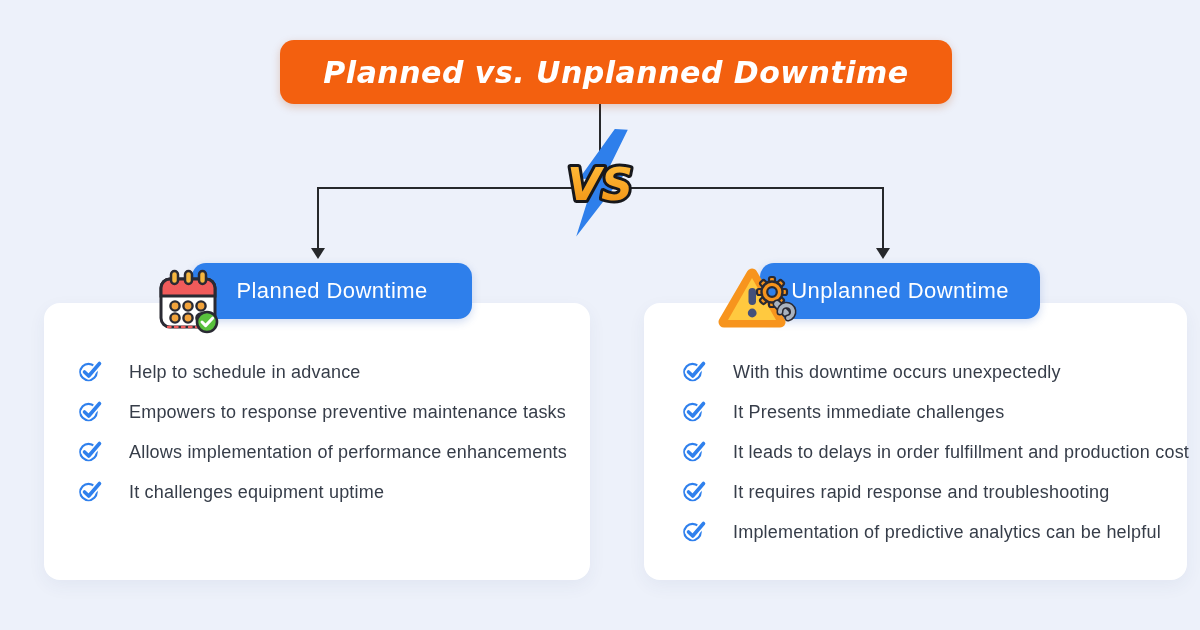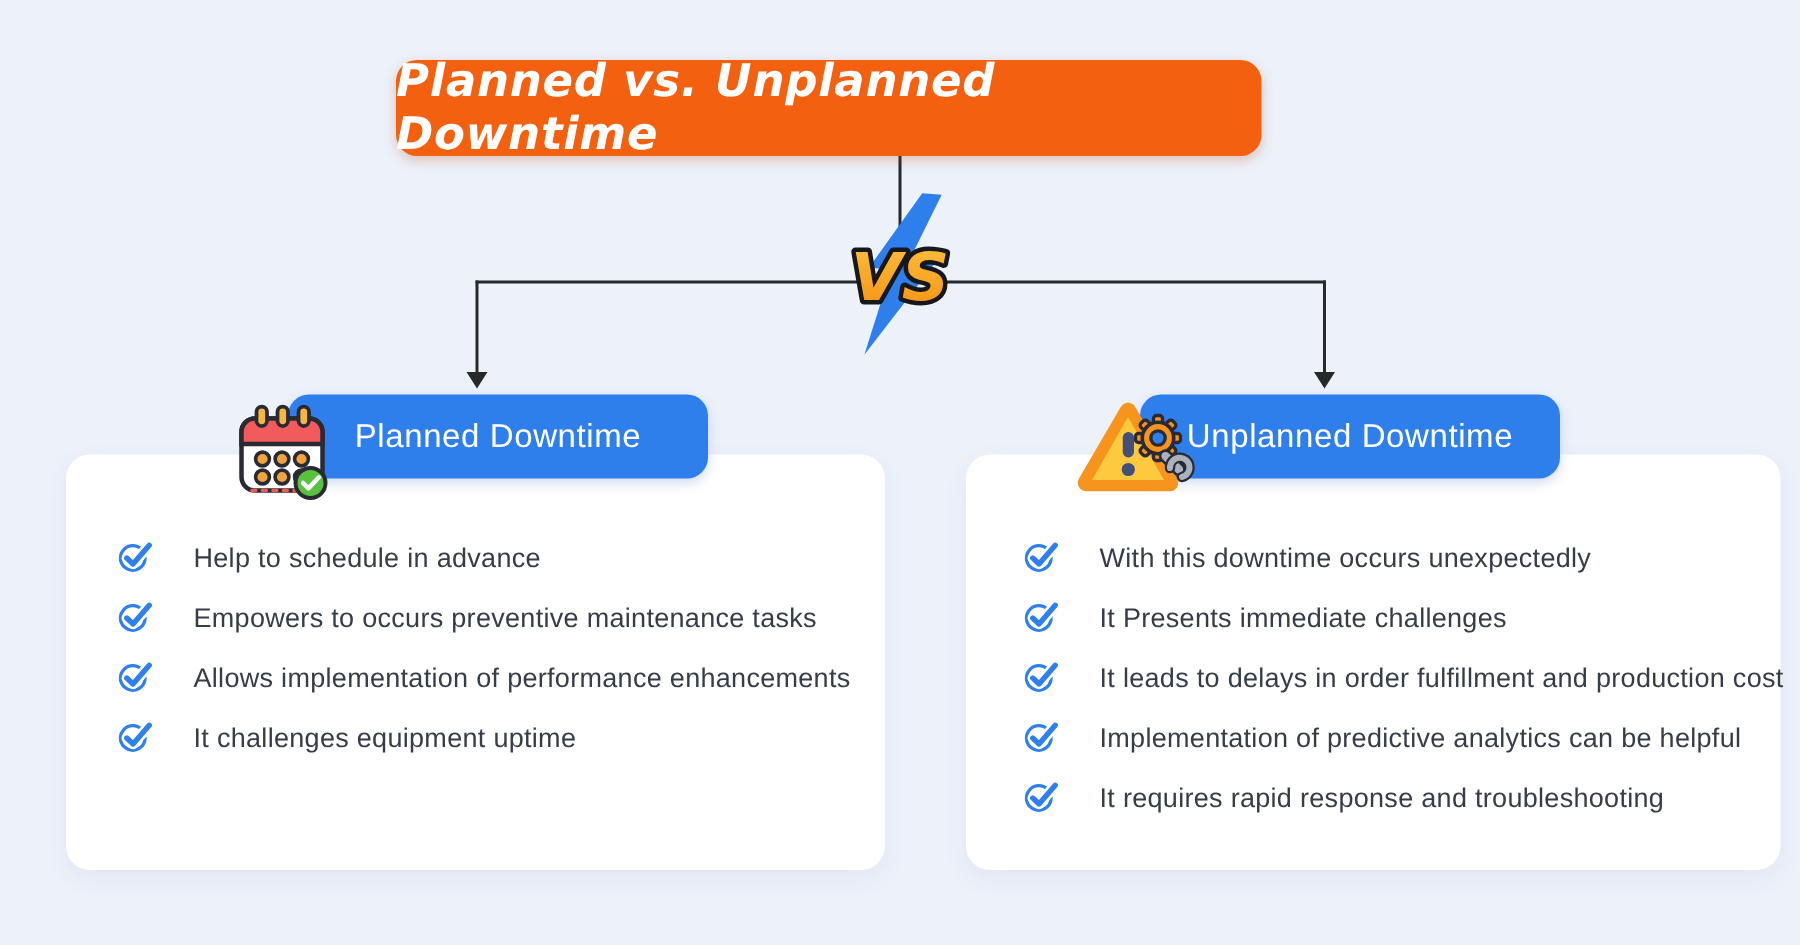--- a/index.html
+++ b/index.html
@@ -7,21 +7,21 @@
   body {
     font-family: "Liberation Sans", sans-serif;
     background: #EDF1FA;
     position: relative;
     overflow: hidden;
   }
   .stage { position: absolute; left: 0; top: 0; width: 1200px; height: 630px; }
 
   
   .banner {
-    position: absolute; left: 264px; top: 40px; width: 577px; height: 64px;
+    position: absolute; left: 280px; top: 40px; width: 672px; height: 64px;
     background: #F3600F; border-radius: 14px;
     display: flex; align-items: center; justify-content: center;
     box-shadow: 0 3px 8px rgba(180,70,10,0.25);
     z-index: 4;
   }
   .banner-text {
     color: #FFFFFF; font-size: 30px; font-weight: 800; font-style: italic;
     font-family: "DejaVu Sans", sans-serif; letter-spacing: 0.5px;
   }
 
@@ -179,21 +179,21 @@
 
 
         <div class="list-item">
           <span class="check">
             <svg width="25" height="24" viewBox="0 0 25 24">
               <circle cx="10.5" cy="13" r="8.2" fill="none" stroke="#2F80ED" stroke-width="2.2"></circle>
               <path d="M6.5,13 L10.7,17 L21.5,4.5" fill="none" stroke="#FFFFFF" stroke-width="7" stroke-linecap="round" stroke-linejoin="round"></path>
               <path d="M6.5,13 L10.7,17 L21.5,4.5" fill="none" stroke="#2F80ED" stroke-width="3.6" stroke-linecap="round" stroke-linejoin="round"></path>
             </svg>
           </span>
-          <span class="item-text">Empowers to occurs preventive maintenance tasks</span>
+          <span class="item-text">Empowers to response preventive maintenance tasks</span>
         </div>
 
         <div class="list-item">
           <span class="check">
             <svg width="25" height="24" viewBox="0 0 25 24">
               <circle cx="10.5" cy="13" r="8.2" fill="none" stroke="#2F80ED" stroke-width="2.2"></circle>
               <path d="M6.5,13 L10.7,17 L21.5,4.5" fill="none" stroke="#FFFFFF" stroke-width="7" stroke-linecap="round" stroke-linejoin="round"></path>
               <path d="M6.5,13 L10.7,17 L21.5,4.5" fill="none" stroke="#2F80ED" stroke-width="3.6" stroke-linecap="round" stroke-linejoin="round"></path>
             </svg>
           </span>
@@ -250,29 +250,29 @@
         </div>
 
         <div class="list-item">
           <span class="check">
             <svg width="25" height="24" viewBox="0 0 25 24">
               <circle cx="10.5" cy="13" r="8.2" fill="none" stroke="#2F80ED" stroke-width="2.2"></circle>
               <path d="M6.5,13 L10.7,17 L21.5,4.5" fill="none" stroke="#FFFFFF" stroke-width="7" stroke-linecap="round" stroke-linejoin="round"></path>
               <path d="M6.5,13 L10.7,17 L21.5,4.5" fill="none" stroke="#2F80ED" stroke-width="3.6" stroke-linecap="round" stroke-linejoin="round"></path>
             </svg>
           </span>
+          <span class="item-text">It requires rapid response and troubleshooting</span>
+        </div>
+
+        <div class="list-item">
+          <span class="check">
+            <svg width="25" height="24" viewBox="0 0 25 24">
+              <circle cx="10.5" cy="13" r="8.2" fill="none" stroke="#2F80ED" stroke-width="2.2"></circle>
+              <path d="M6.5,13 L10.7,17 L21.5,4.5" fill="none" stroke="#FFFFFF" stroke-width="7" stroke-linecap="round" stroke-linejoin="round"></path>
+              <path d="M6.5,13 L10.7,17 L21.5,4.5" fill="none" stroke="#2F80ED" stroke-width="3.6" stroke-linecap="round" stroke-linejoin="round"></path>
+            </svg>
+          </span>
           <span class="item-text">Implementation of predictive analytics can be helpful</span>
         </div>
-
-        <div class="list-item">
-          <span class="check">
-            <svg width="25" height="24" viewBox="0 0 25 24">
-              <circle cx="10.5" cy="13" r="8.2" fill="none" stroke="#2F80ED" stroke-width="2.2"></circle>
-              <path d="M6.5,13 L10.7,17 L21.5,4.5" fill="none" stroke="#FFFFFF" stroke-width="7" stroke-linecap="round" stroke-linejoin="round"></path>
-              <path d="M6.5,13 L10.7,17 L21.5,4.5" fill="none" stroke="#2F80ED" stroke-width="3.6" stroke-linecap="round" stroke-linejoin="round"></path>
-            </svg>
-          </span>
-          <span class="item-text">It requires rapid response and troubleshooting</span>
-        </div>
       </div>
   </div>
 
 </div>
 
 </body></html>

